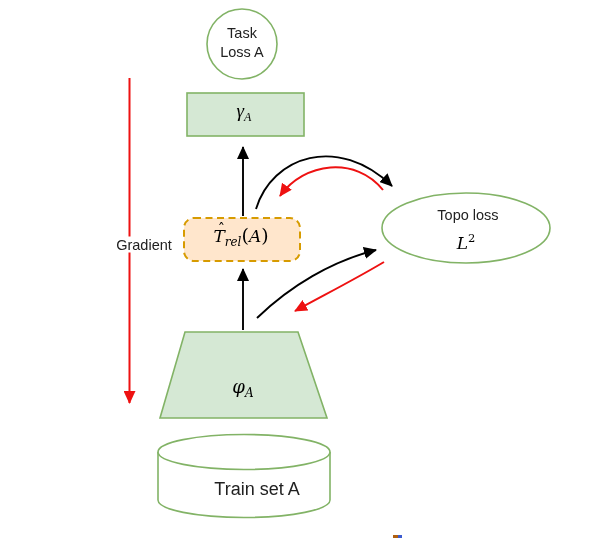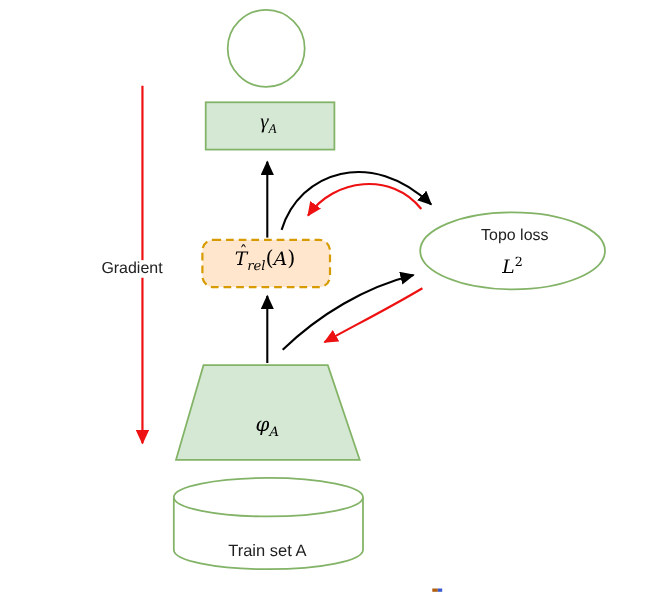--- a/index.html
+++ b/index.html
@@ -92,32 +92,36 @@
 
     <path class="arrow-black" d="M257,318 C290,286 332,261 376,250" marker-end="url(#mb)"></path>
     <path class="arrow-red" d="M384,262 C352,281 322,296 295,311" marker-end="url(#mr)"></path>
 
     <polygon class="shape-green-fill" points="185,332 298,332 327,418 160,418"></polygon>
 
     <path class="shape-white" d="M158,452 L158,500 A86,17.5 0 0 0 330,500 L330,452"></path>
     <ellipse class="shape-white" cx="244" cy="452" rx="86" ry="17.5"></ellipse>
   </svg>
 
+  <div class="lbl" style="left:242px;top:43px;">
+    <div>Task</div>
+    <div>Loss A</div>
+  </div>
 
   <div class="lbl math" style="left:244px;top:114px;font-size:19px;font-family:Liberation Serif, serif;"><span>γ</span><sub>A</sub></div>
 
-  <div class="lbl" style="left:120px;top:245px;"><span class="gradient-lbl">Gradient</span></div>
+  <div class="lbl" style="left:144px;top:245px;"><span class="gradient-lbl">Gradient</span></div>
 
   <div class="lbl math" style="left:241px;top:239px;font-size:17px;"><span class="hatwrap"><span>T</span><span class="hat">ˆ</span></span><sub>rel</sub><span class="paren">(</span><span>A</span><span class="paren">)</span></div>
 
   <div class="lbl" style="left:468px;top:215px;text-align:center;">Topo loss</div>
   <div class="lbl math" style="left:466px;top:241px;font-size:17px;"><span>L</span><sup>2</sup></div>
 
   <div class="lbl math" style="left:243px;top:390px;"><span>φ</span><sub>A</sub></div>
 
-  <div class="lbl" style="left:243px;top:489px;font-size:15px;margin-top:12px;">Train set A</div>
+  <div class="lbl" style="left:257px;top:489px;font-size:18px;">Train set A</div>
 
   <div class="artifact">
     <span class="a1"></span>
     <span class="a2"></span>
   </div>
 
 </div>
 
 </body></html>

